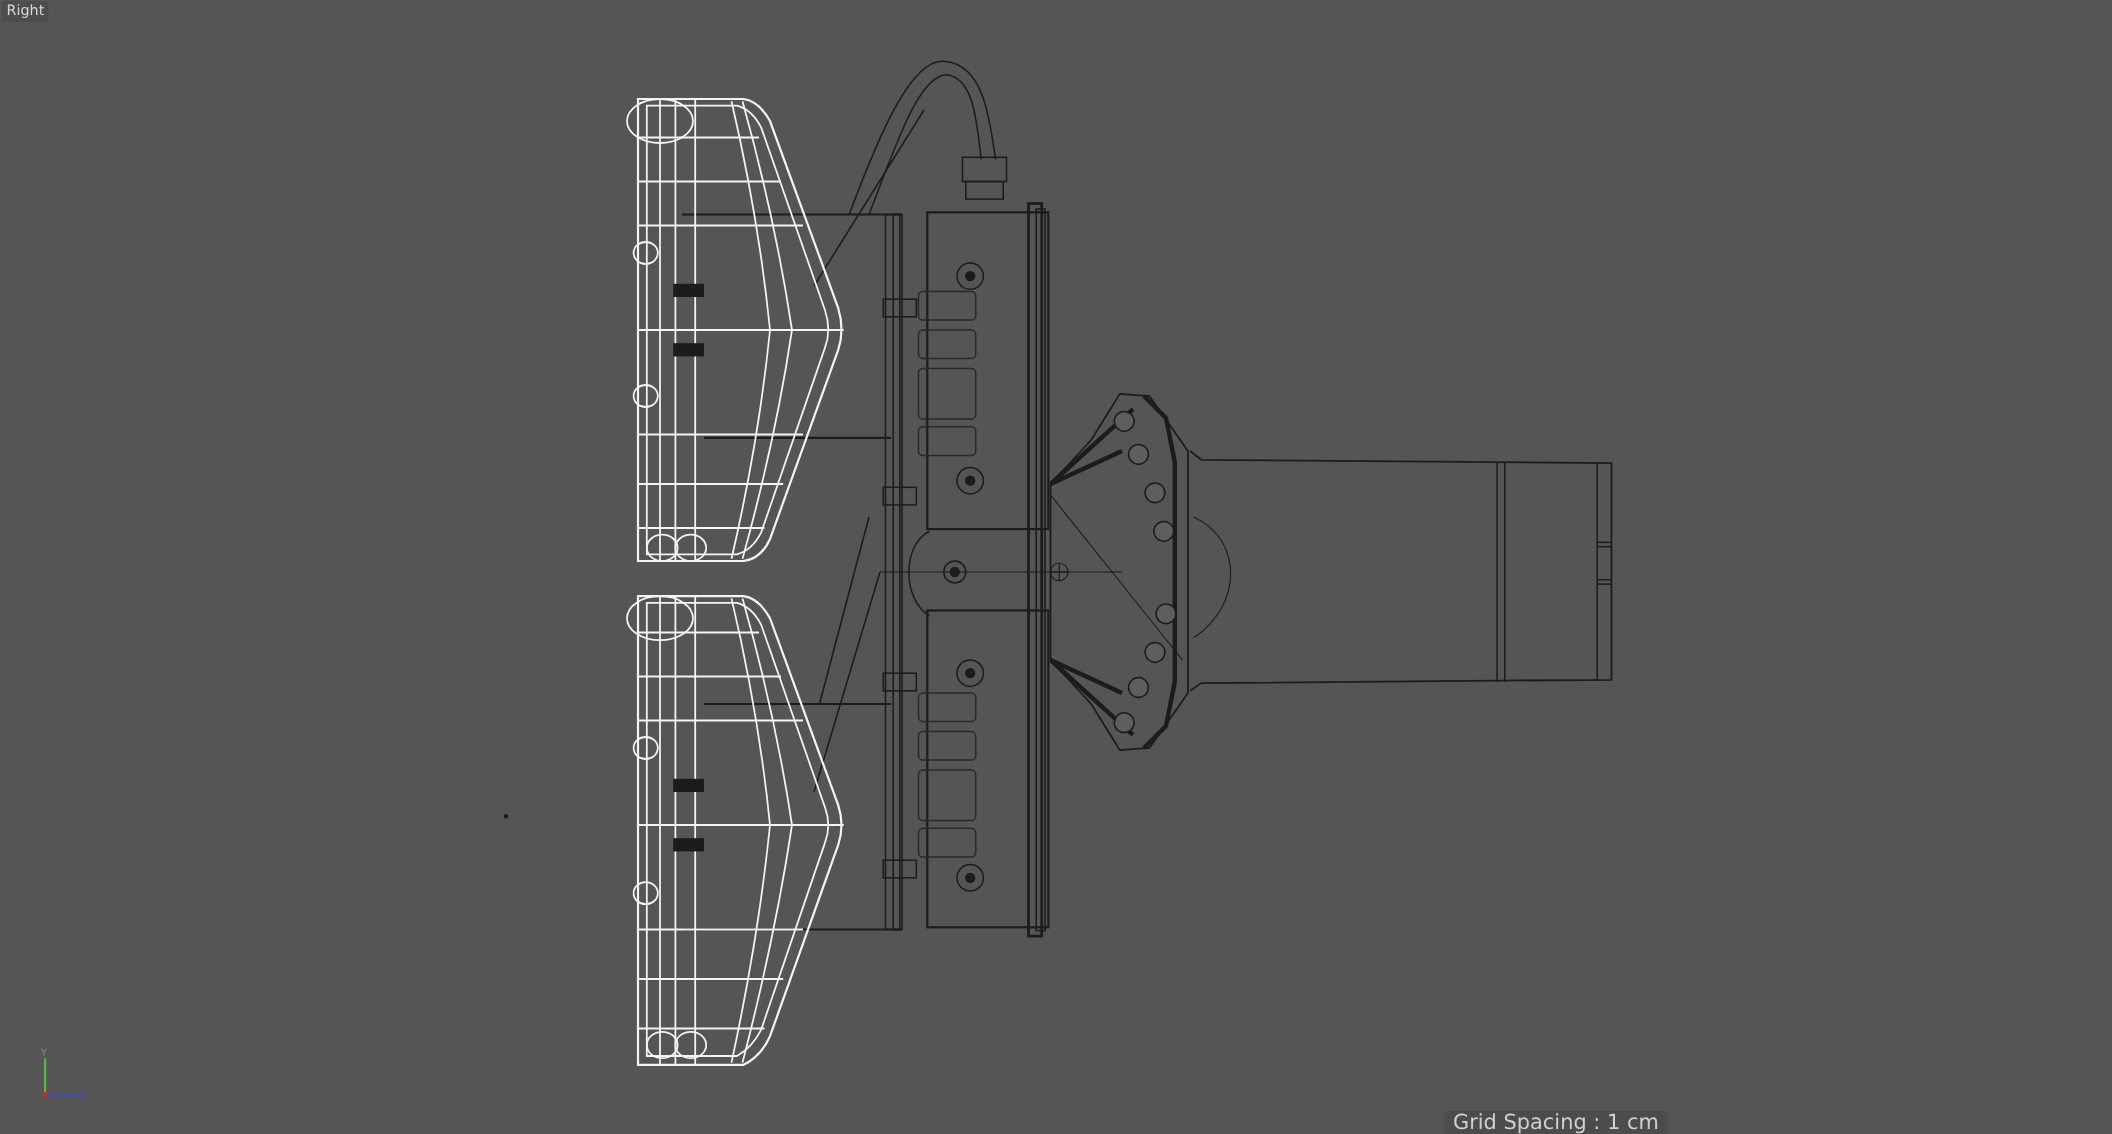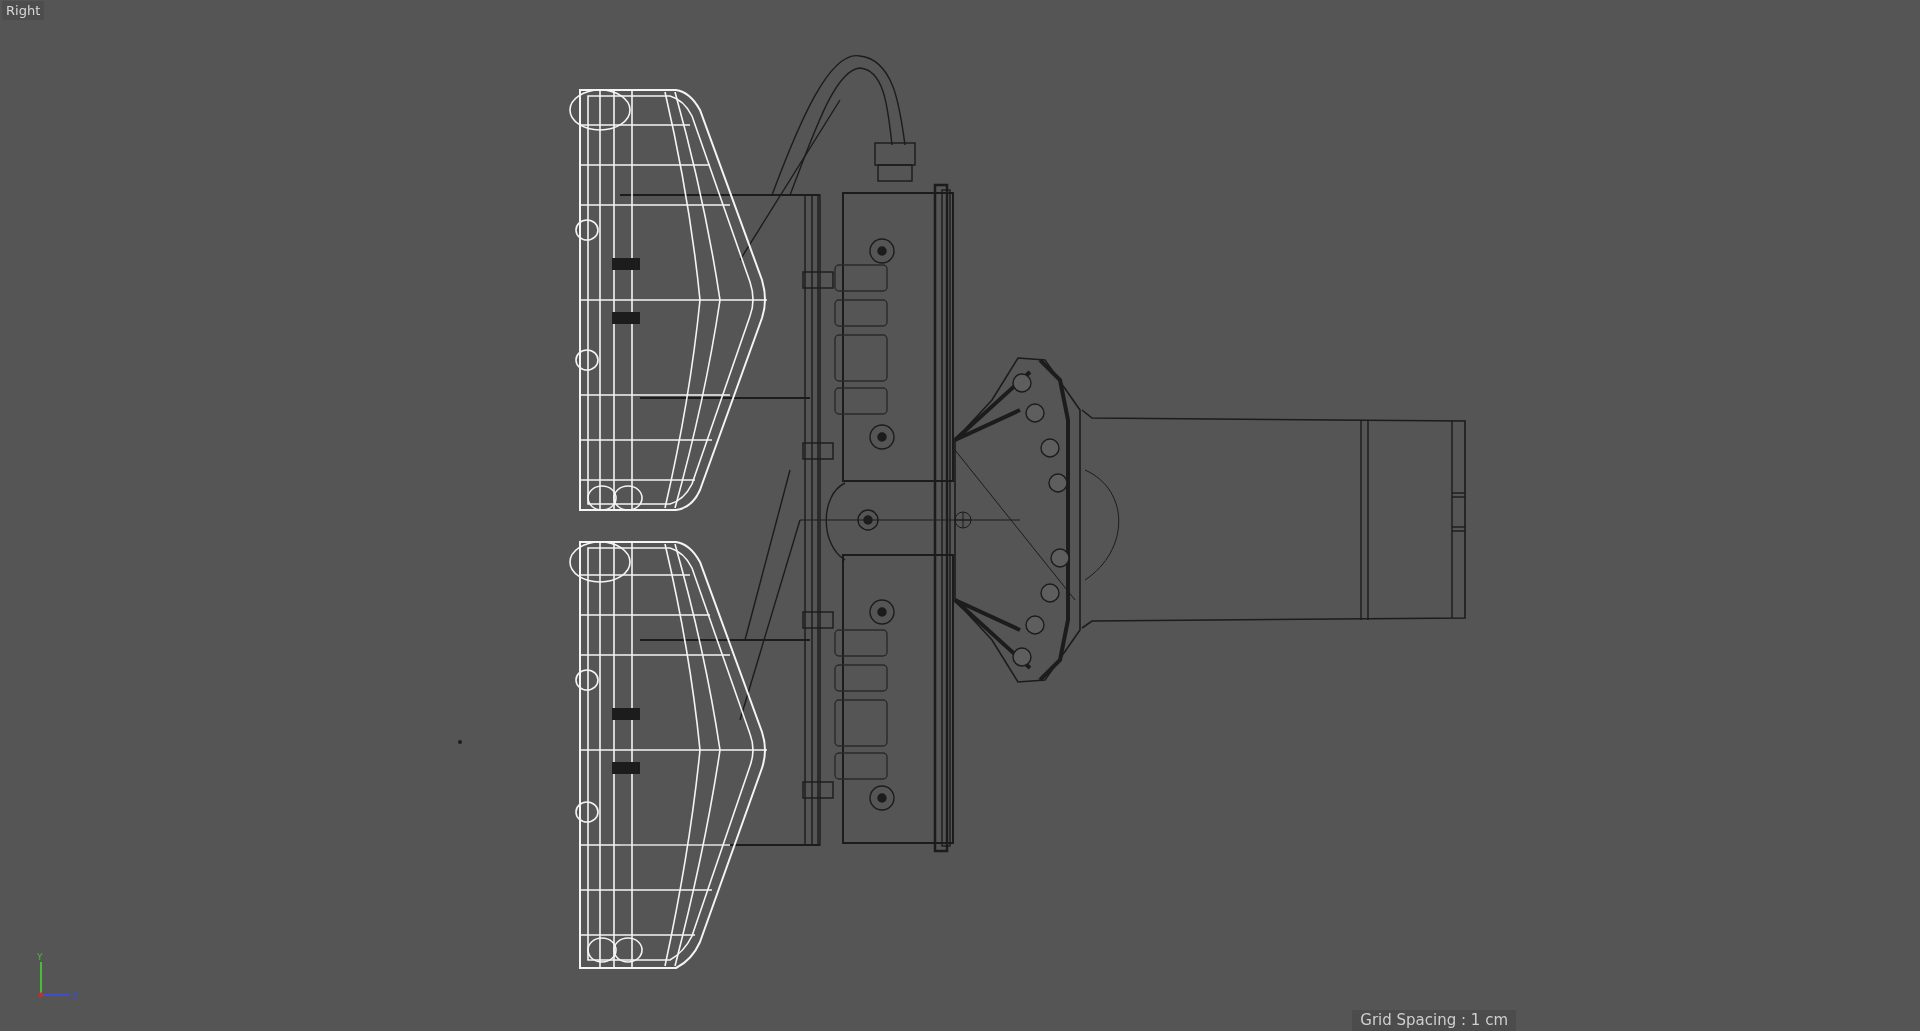--- a/index.html
+++ b/index.html
@@ -1,19 +1,19 @@
 <!DOCTYPE html>
 <html><head>
 <meta charset="utf-8">
 <style>
   html,body{margin:0;padding:0;}
   body{width:1920px;height:1031px;background:#555555;position:relative;overflow:hidden;font-family:"DejaVu Sans",sans-serif;}
   .viewport{position:absolute;left:0;top:0;width:1524px;height:1031px;background:#555555;}
   .view-label{position:absolute;left:2px;top:1px;padding:1px 4px;background:#4d4d4d;color:#d8d8d8;font-size:13px;line-height:17px;border-radius:2px;}
-  .grid-label{position:absolute;right:8px;bottom:0;padding:1px 8px;background:#4c4c4c;color:#cfcfcf;font-size:15px;line-height:19px;}
+  .grid-label{position:absolute;right:8px;bottom:0;padding:1px 8px;background:#4c4c4c;color:#cfcfcf;font-size:19px;line-height:19px;}
   .axis{position:absolute;left:30px;top:950px;width:60px;height:60px;}
   svg.scene{position:absolute;left:0;top:0;}
 </style>
 </head>
 <body>
 
 <div class="viewport">
 
   <svg class="scene" width="1920" height="1031" viewBox="0 0 1920 1031">
     <g fill="none" stroke="#1c1c1c" stroke-width="1.4">

